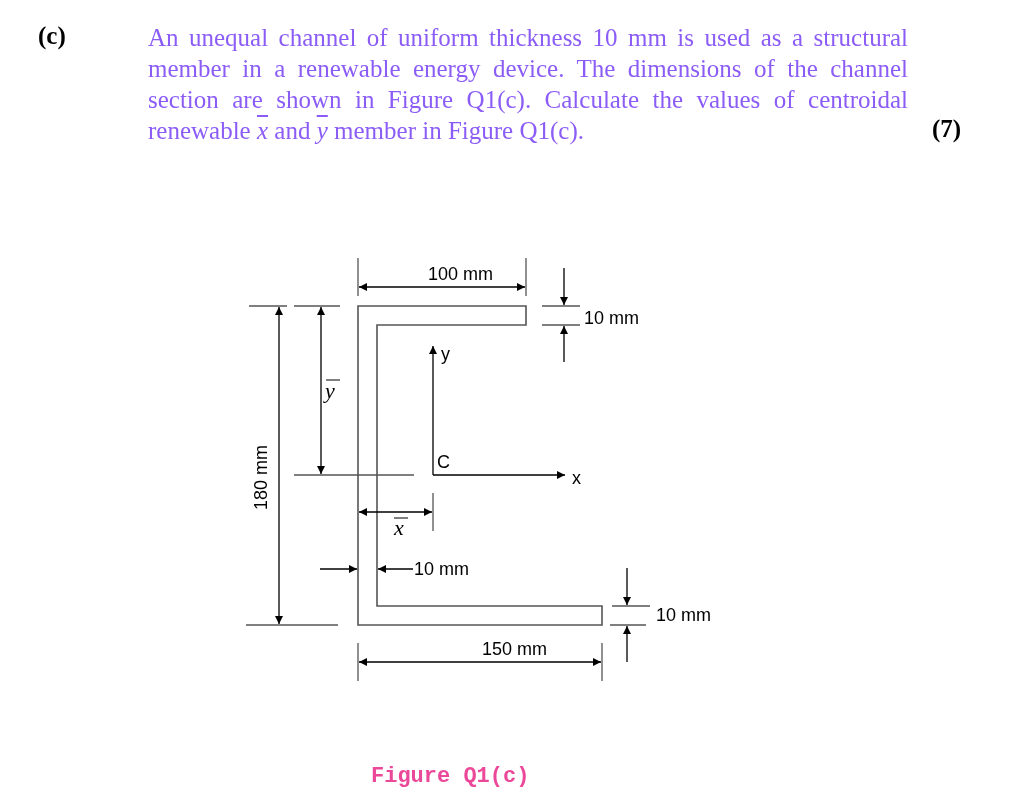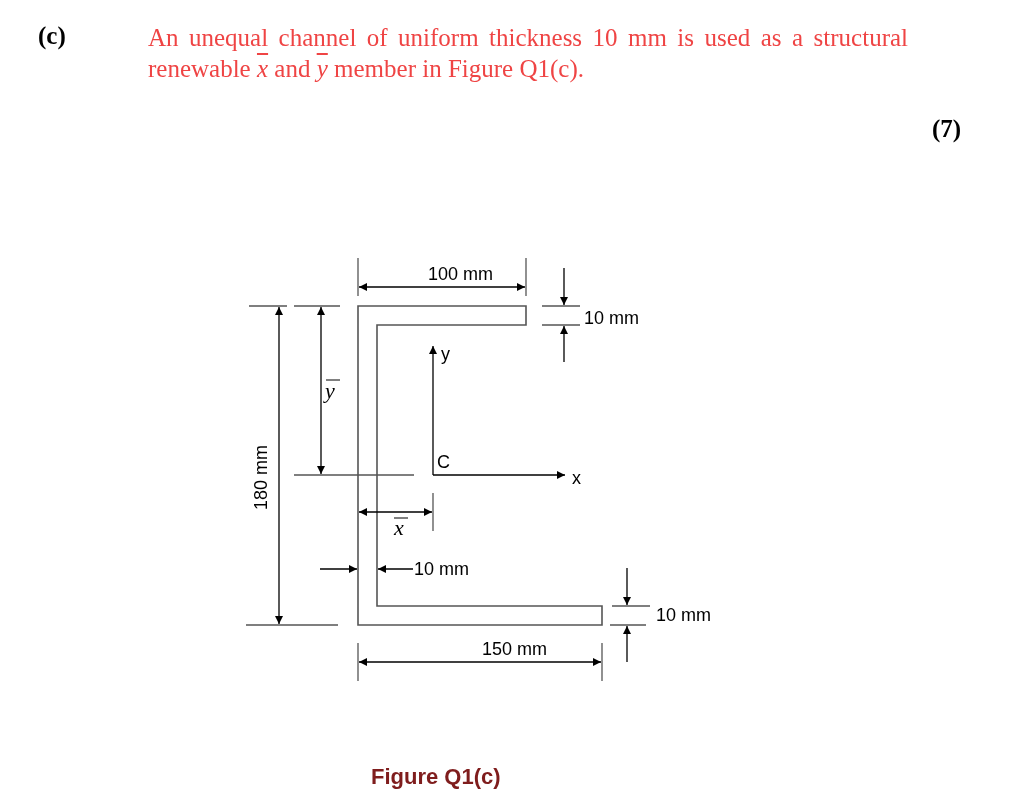--- a/index.html
+++ b/index.html
@@ -3,45 +3,47 @@
   <meta charset="utf-8">
   <style>
     html, body { margin: 0; padding: 0; background: #ffffff; }
     body { width: 1024px; height: 805px; position: relative; overflow: hidden; }
     .q-label {
       position: absolute; left: 38px; top: 22px;
       font-family: "Liberation Serif", serif; font-weight: bold; font-size: 25px; color: #000;
     }
     .q-text {
       position: absolute; left: 148px; top: 22px; width: 760px;
-      font-family: "Liberation Serif", serif; font-size: 25px; line-height: 31px; color: #ef4444;
+      font-family: "Liberation Serif", serif; font-size: 25px; line-height: 31px; color: #8b5cf6;
       text-align: justify;
     }
     .q-text .line { display: block; text-align: justify; text-align-last: justify; white-space: nowrap; }
     .q-text .line.last { text-align-last: left; }
     .ov { text-decoration: overline; font-style: italic; }
     .marks {
       position: absolute; left: 932px; top: 115px;
       font-family: "Liberation Serif", serif; font-weight: bold; font-size: 25px; color: #000;
     }
     .fig-caption {
       position: absolute; left: 371px; top: 764px;
-      font-family: Liberation Sans, sans-serif; font-weight: bold; font-size: 22px; color: #7f1d1d;
+      font-family: Liberation Mono, monospace; font-weight: bold; font-size: 22px; color: #ec4899;
     }
     svg.figure { position: absolute; left: 0; top: 0; }
     svg text.sans { font-family: "Liberation Sans", sans-serif; font-size: 18px; fill: #000; }
     svg text.serif-i { font-family: "Liberation Serif", serif; font-style: italic; font-size: 22px; fill: #000; }
   </style>
 </head>
 <body>
 
 <div class="q-label">(c)</div>
 
 <div class="q-text">
   <span class="line">An unequal channel of uniform thickness 10 mm is used as a structural</span>
+  <span class="line">member in a renewable energy device. The dimensions of the channel</span>
+  <span class="line">section are shown in Figure Q1(c). Calculate the values of centroidal</span>
   <span class="line last"><span>renewable</span> <span class="ov">x</span> <span>and</span> <span class="ov">y</span> <span>member in Figure Q1(c).</span></span>
 </div>
 
 <div class="marks">(7)</div>
 
 <svg class="figure" width="1024" height="805" viewBox="0 0 1024 805">
   <defs>
     <marker id="ah" viewBox="0 0 10 10" refX="10" refY="5" markerWidth="12" markerHeight="8" markerUnits="userSpaceOnUse" orient="auto-start-reverse">
       <path d="M0,0 L10,5 L0,10 z" fill="#000"></path>
     </marker>

